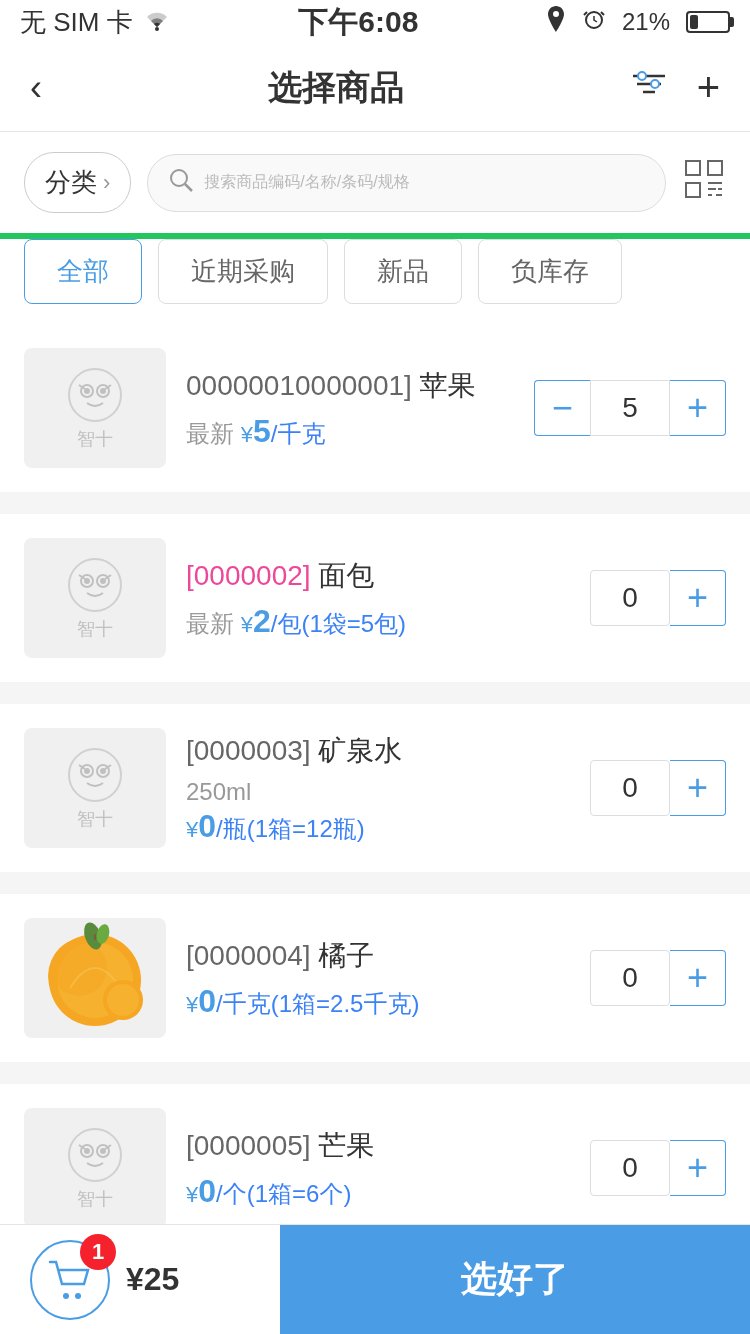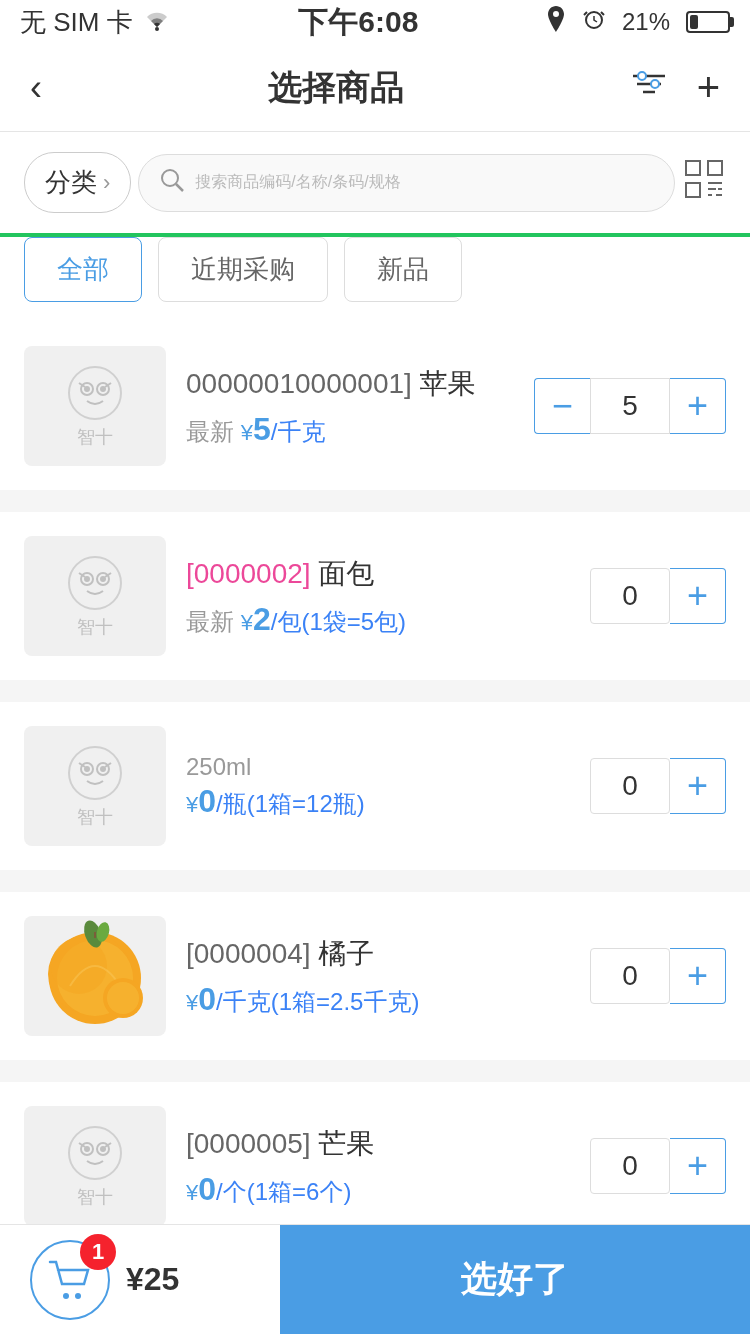--- a/index.html
+++ b/index.html
@@ -84,22 +84,22 @@
       color: #333;
       cursor: pointer;
     }
 
     
     .filter-bar {
       background: #fff;
       padding: 20px 24px;
       display: flex;
       align-items: center;
-      gap: 7px;
-      border-bottom: 4px solid #22c55e;
+      gap: 16px;
+      border-bottom: 6px solid #22c55e;
     }
     .category-btn {
       border: 1px solid #ccc;
       border-radius: 30px;
       padding: 12px 20px;
       font-size: 26px;
       color: #333;
       background: #fff;
       white-space: nowrap;
       display: flex;
@@ -415,20 +415,23 @@
 <div class="tab-bar">
   <button class="tab-btn active">
     <span>全部</span>
   </button>
   <button class="tab-btn">
     <span>近期采购</span>
   </button>
   <button class="tab-btn">
     <span>新品</span>
   </button>
+  <button class="tab-btn">
+    <span>负库存</span>
+  </button>
 </div>
 
 <div class="product-list">
 
   <div class="product-item">
     <div class="product-img">
       <div class="owl-logo">
         <svg class="owl-svg" viewBox="0 0 60 60">
           <circle cx="30" cy="30" r="26" fill="none" stroke="#d0d0d0" stroke-width="2"></circle>
           <circle cx="22" cy="26" r="6" fill="none" stroke="#c0c0c0" stroke-width="2"></circle>
@@ -503,20 +506,23 @@
           <circle cx="22" cy="26" r="3" fill="#c0c0c0"></circle>
           <circle cx="38" cy="26" r="3" fill="#c0c0c0"></circle>
           <path d="M22 38 Q30 44 38 38" fill="none" stroke="#c0c0c0" stroke-width="2"></path>
           <path d="M14 20 L20 24" stroke="#c0c0c0" stroke-width="2"></path>
           <path d="M46 20 L40 24" stroke="#c0c0c0" stroke-width="2"></path>
         </svg>
         <span style="font-size:18px;color:#c0c0c0;margin-top:2px;">智十</span>
       </div>
     </div>
     <div class="product-info">
+      <div class="product-name">
+        <span style="color:#666;">[0000003] </span><span>矿泉水</span>
+      </div>
       <div class="product-spec">250ml</div>
       <div class="product-price">
         <span class="yuan">¥</span><span class="price-highlight">0</span><span class="price-unit">/瓶(1箱=12瓶)</span>
       </div>
     </div>
     <div class="qty-control">
       <input class="qty-input" value="0" type="text" style="border-radius: 4px; border: 1px solid rgb(221, 221, 221);">
       <button class="qty-btn qty-plus" style="border-left:none;border-radius:0 4px 4px 0;">+</button>
     </div>
   </div>

